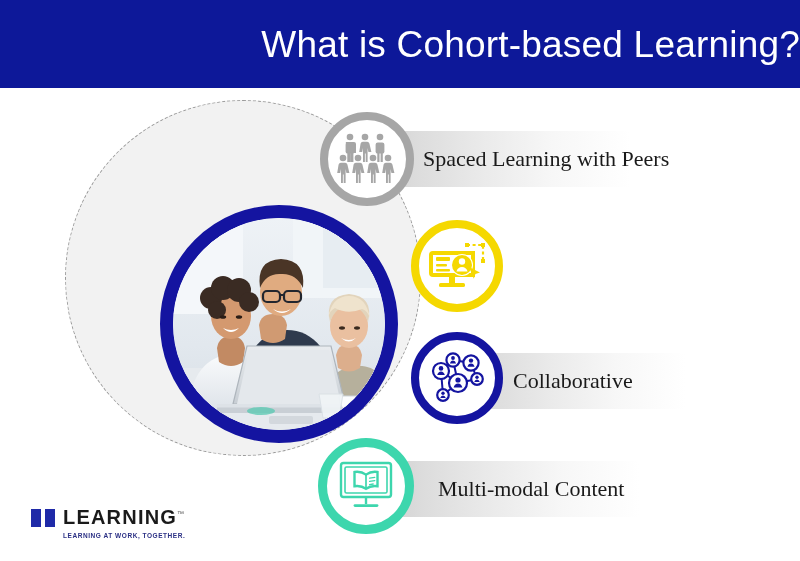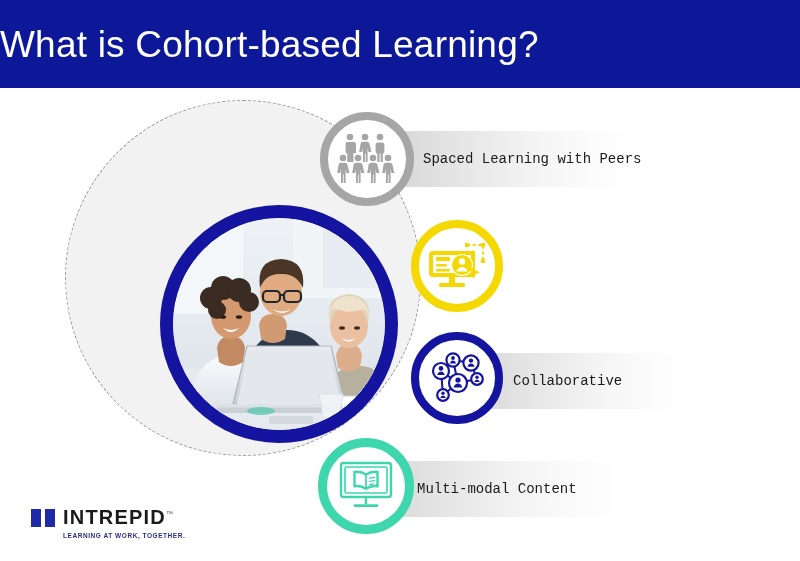--- a/index.html
+++ b/index.html
@@ -21,21 +21,21 @@
   
   #header-banner {
     position: absolute;
     left: 0;
     top: 0;
     width: 800px;
     height: 88px;
     background: #0d1899;
     display: flex;
     align-items: center;
-    justify-content: flex-start;
+    justify-content: flex-end;
   }
   #header-title {
     color: #ffffff;
     font-size: 37px;
     font-weight: 400;
     letter-spacing: 0.2px;
     line-height: 1;
     font-family: "Liberation Sans", sans-serif;
     white-space: nowrap;
   }
@@ -76,31 +76,31 @@
   
   .label-bar {
     position: absolute;
     height: 56px;
     background: linear-gradient(to right, #c9c9c9 0%, #dcdcdc 22%, #ebebeb 48%, #f7f7f7 72%, #ffffff 100%);
     display: flex;
     align-items: center;
     box-sizing: border-box;
   }
   .label-bar .bar-text {
-    font-size: 14px;
+    font-size: 22px;
     color: #1a1a1a;
     font-weight: 400;
     white-space: nowrap;
-    font-family: Liberation Mono, monospace;
+    font-family: Liberation Serif, serif;
   }
 
   #bar-1 { left: 355px; top: 131px; width: 275px; padding-left: 68px; }
   #bar-2 { left: 445px; top: 242px; width: 250px; padding-left: 73px; }
   #bar-3 { left: 435px; top: 353px; width: 250px; padding-left: 78px; }
-  #bar-4 { left: 339px; top: 461px; width: 280px; padding-left: 78px; }
+  #bar-4 { left: 360px; top: 461px; width: 280px; padding-left: 78px; }
 
   
   .icon-circle {
     position: absolute;
     border-radius: 50%;
     background: #ffffff;
     box-sizing: border-box;
     display: flex;
     align-items: center;
     justify-content: center;
@@ -405,19 +405,19 @@
   </div>
 
   <div id="brand-logo">
     <svg id="logo-mark" viewBox="0 0 24 18">
       <rect x="0" y="0" width="10" height="18" fill="#1f2aa8"></rect>
       <rect x="12" y="0" width="12" height="18" fill="#1f2aa8"></rect>
       <rect x="12" y="0" width="2" height="18" fill="#ffffff"></rect>
     </svg>
     <div id="logo-text-group">
       <div id="logo-wordmark">
-        <span>INTREPID</span><span id="logo-tm">™</span>
+        <span>LEARNING</span><span id="logo-tm">™</span>
       </div>
       <div id="logo-tagline">LEARNING AT WORK, TOGETHER.</div>
     </div>
   </div>
 
 </div>
 
 </body></html>

